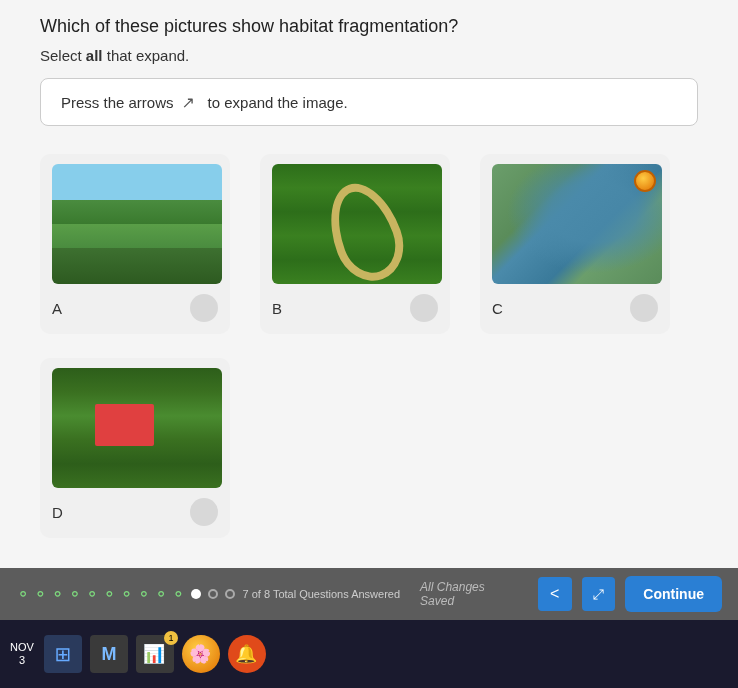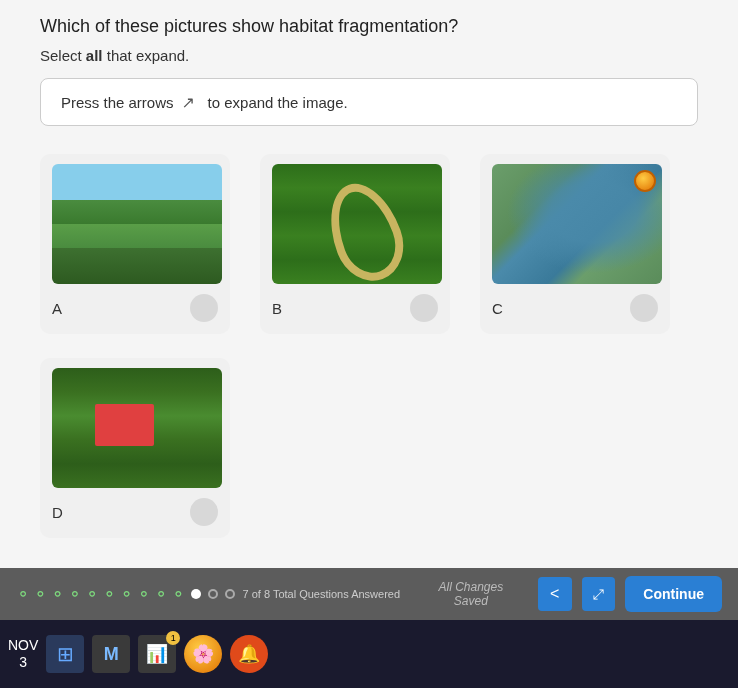--- a/index.html
+++ b/index.html
@@ -284,21 +284,21 @@
         border:2px solid #aaa; margin: 0 2px;
       "></span>
       <span style="
         display:inline-block; width:10px; height:10px; border-radius:50%;
         border:2px solid #aaa; margin: 0 2px;
       "></span>
     </div>
 
     <span style="color:#ccc; font-size:11px; white-space:nowrap; margin-right:14px;">7 of 8 Total Questions Answered</span>
 
-    <span style="color:#bbb; font-size:12px; font-style:italic; margin-right:10px;text-align:center;">All Changes Saved</span>
+    <span style="color:#bbb; font-size:12px; font-style:italic; margin-right:10px;">All Changes Saved</span>
 
     <button style="
       width:34px; height:34px; background:#2a7fd4; color:#fff;
       border:none; border-radius:4px; font-size:16px; cursor:pointer;
       margin-right:4px; display:flex; align-items:center; justify-content:center;
     ">
       <span>&lt;</span>
     </button>
 
     <button style="
@@ -320,21 +320,21 @@
     bottom: 0;
     left: 0;
     width: 738px;
     height: 68px;
     background: #1a1a2e;
     display: flex;
     align-items: center;
     padding: 0 8px;
     gap: 8px;
   ">
-    <div style="color:#fff; font-size:14px; line-height:1.2; text-align:center; min-width:28px;">
+    <div style="color:#fff; font-size:11px; line-height:1.2; text-align:center; min-width:28px;">
       <div>NOV</div>
       <div>3</div>
     </div>
     <div style="width:38px; height:38px; background:#2a3a5c; border-radius:4px; display:flex; align-items:center; justify-content:center; color:#6af; font-size:20px; cursor:pointer;">
       <span>⊞</span>
     </div>
     <div style="width:38px; height:38px; background:#3a3a3a; border-radius:4px; display:flex; align-items:center; justify-content:center; cursor:pointer;">
       <span style="color:#7bbaff; font-size:18px; font-weight:bold;">M</span>
     </div>
     <div style="position:relative; width:38px; height:38px; background:#3a3a3a; border-radius:4px; display:flex; align-items:center; justify-content:center; cursor:pointer;">

